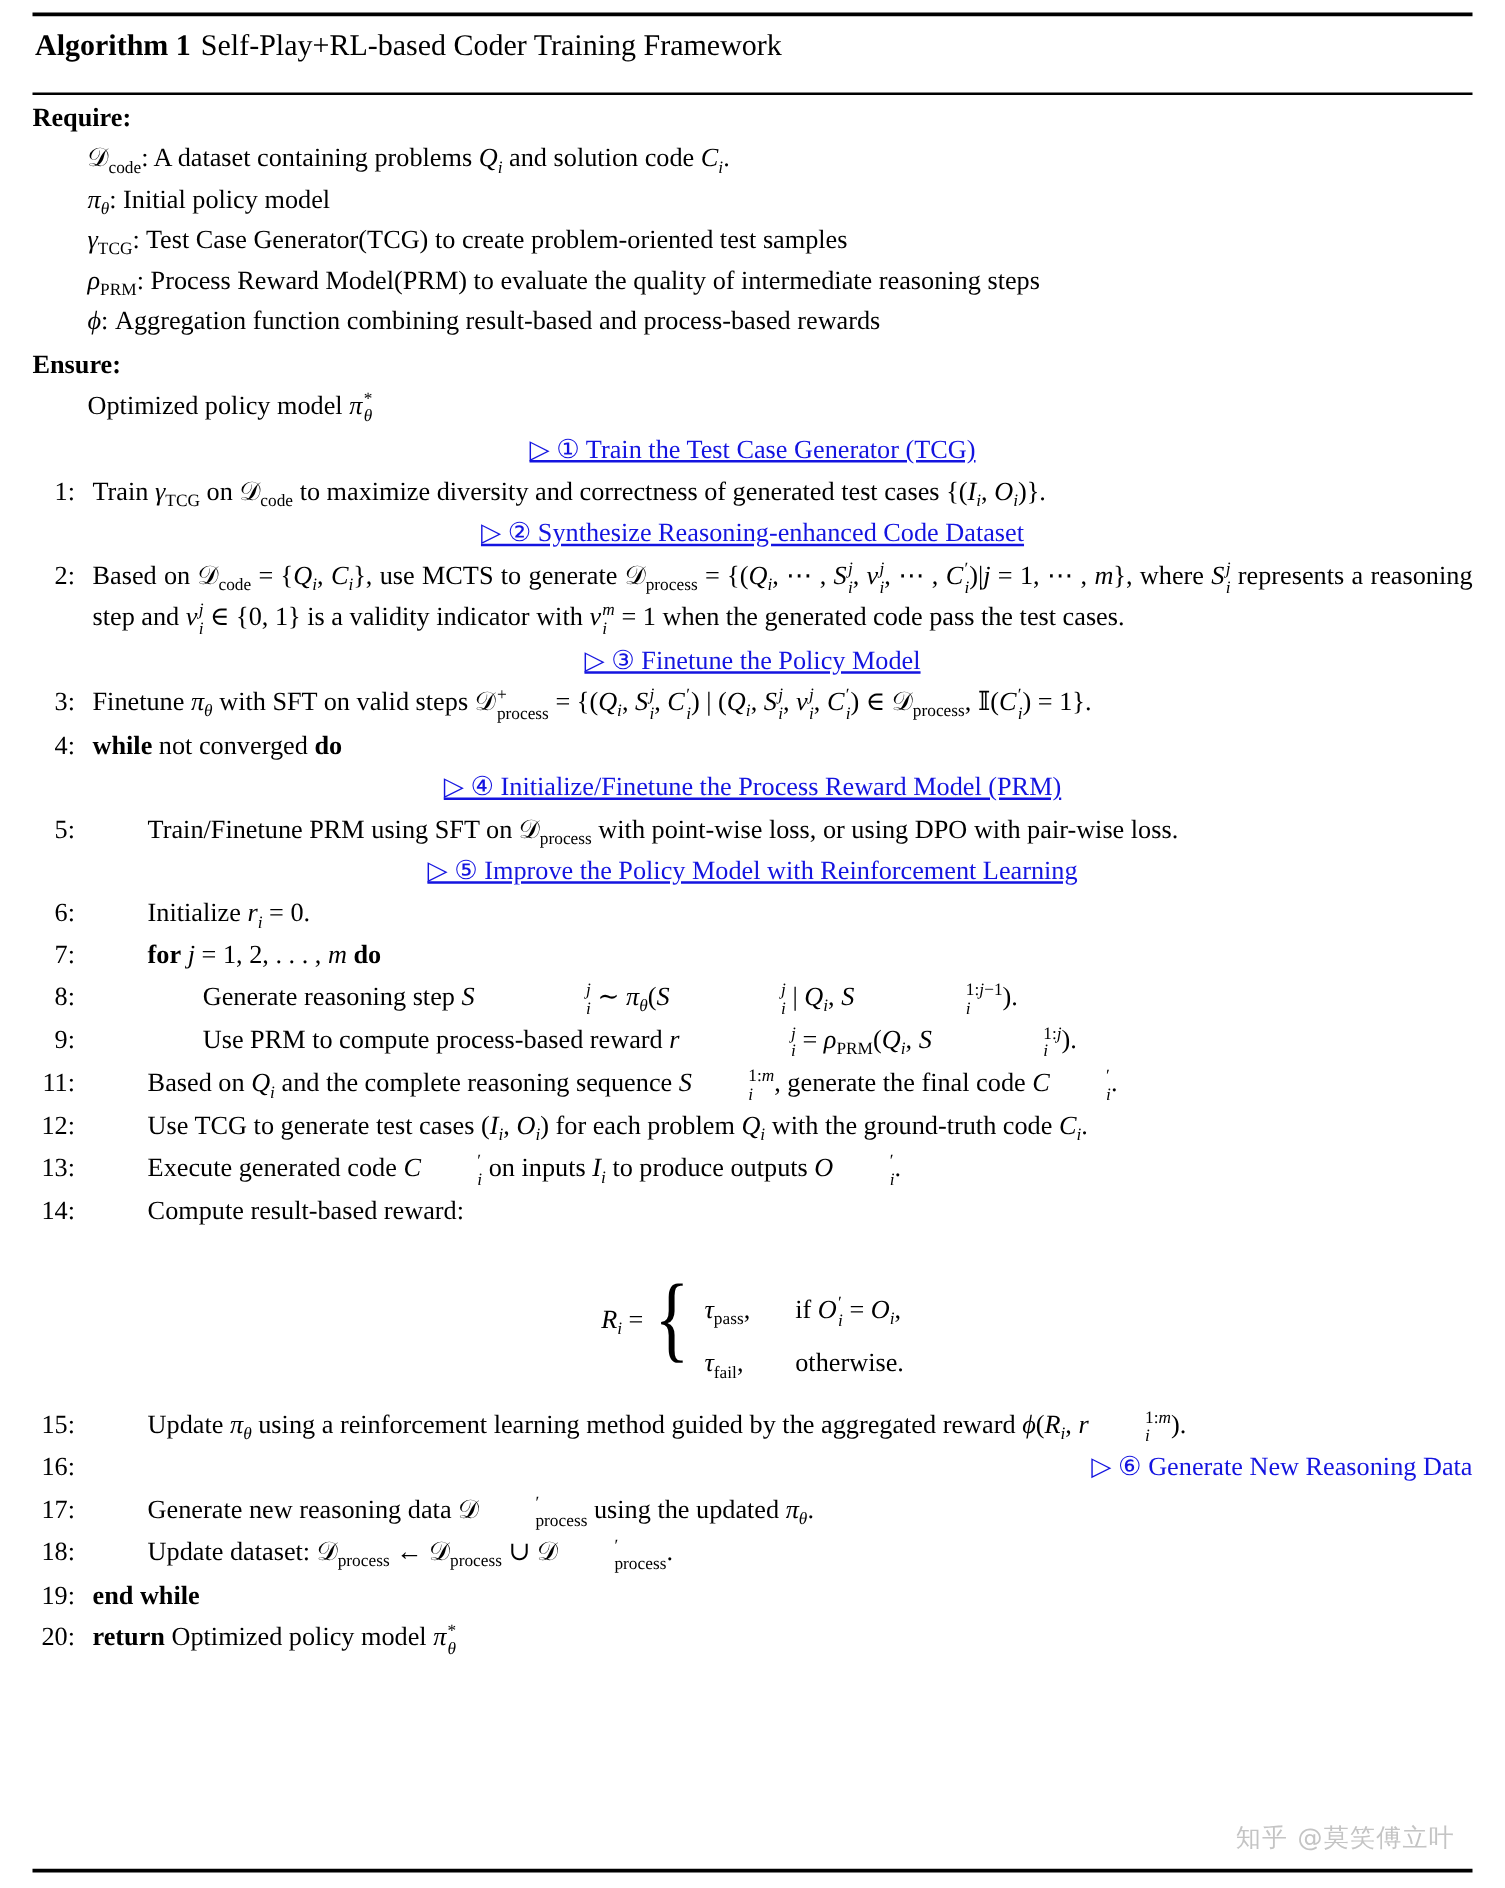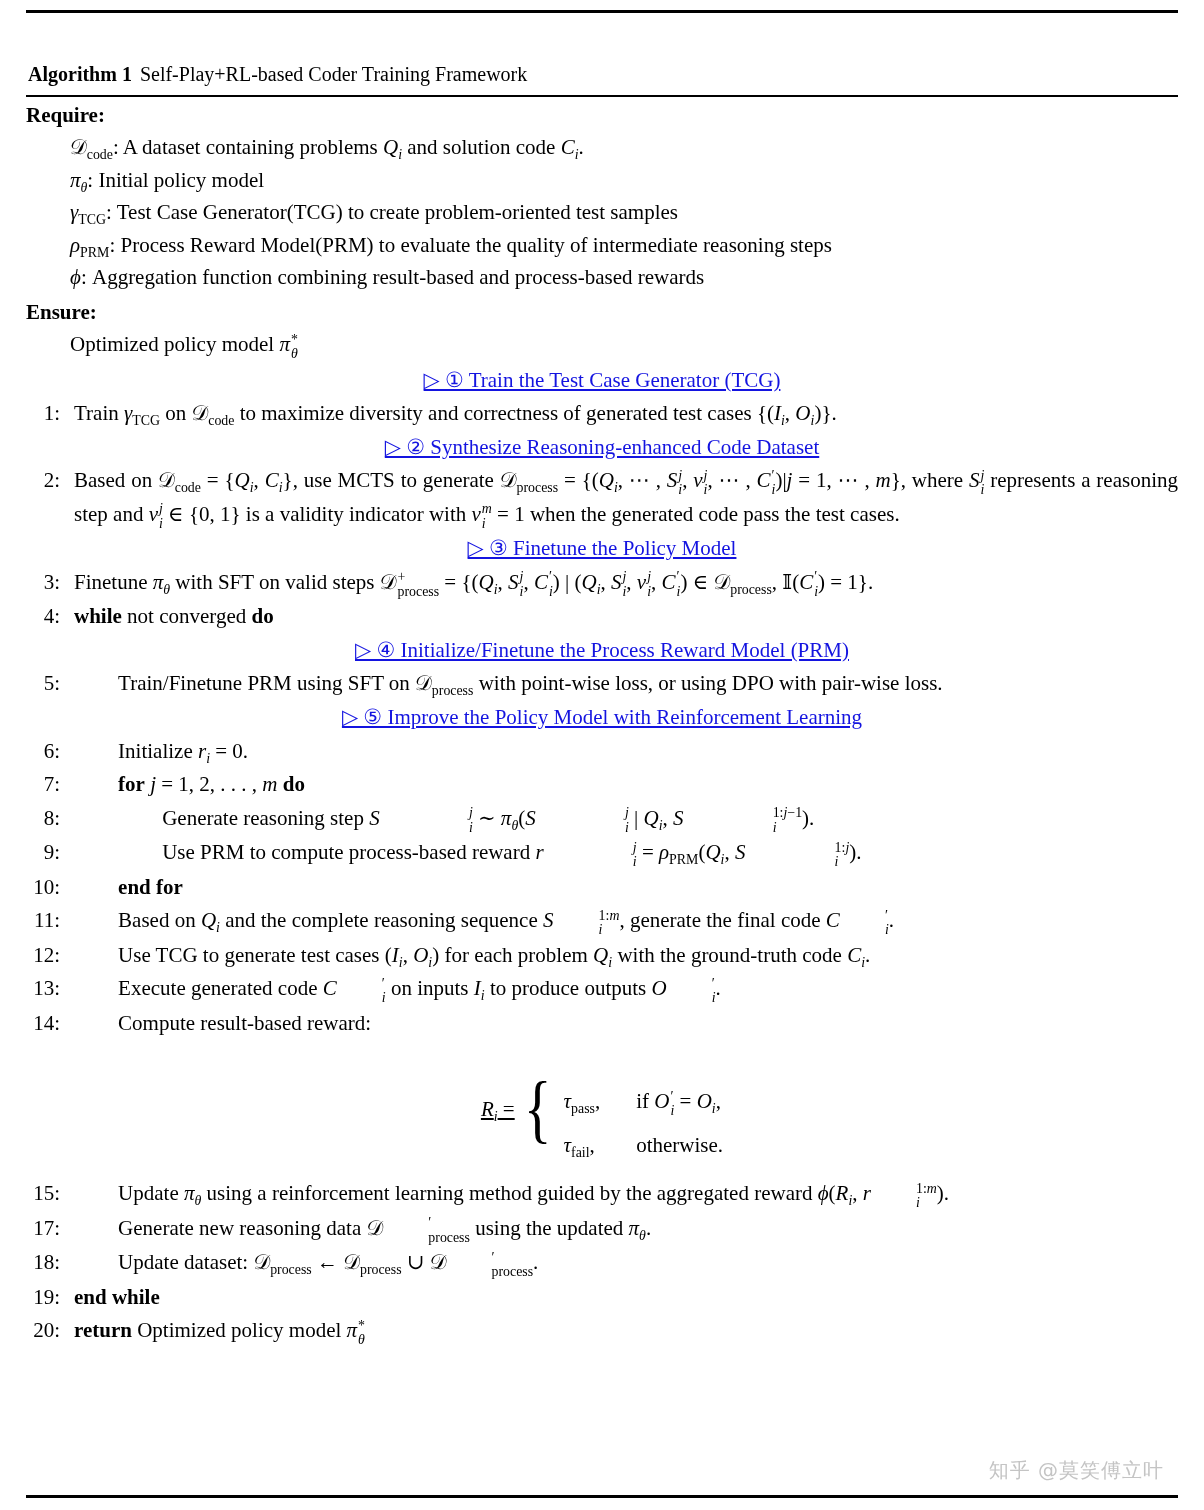--- a/index.html
+++ b/index.html
@@ -7,21 +7,21 @@
   body{
     width:1204px;height:1510px;box-sizing:border-box;position:relative;
     background:#ffffff;color:var(--ink);
     font-family:"Liberation Serif","DejaVu Serif",serif;
     font-size:21px;line-height:1.55;
     padding:10px 26px 0 26px;overflow:hidden;
   }
   .rule{background:#000;border:0;margin:0;}
   .rule.thick{height:3px;}
   .rule.thin{height:1.5px;}
-  .header{padding:6px 2px 5px 2px;font-size:20px;margin-top:40px;}
+  .header{padding:6px 2px 18px 2px;font-size:24px;}
   .header .algo-label{font-weight:bold;margin-right:8px;}
   .section-label{font-weight:bold;margin-top:2px;}
   .req-item{padding-left:44px;text-align:justify;}
   .algo-body{margin-top:2px;}
   .line{margin:1px 0;}
   .comment{text-align:center;color:var(--blue);text-decoration:underline;}
   .step{display:flex;align-items:flex-start;}
   .num{flex:0 0 48px;text-align:right;padding-right:14px;box-sizing:border-box;white-space:nowrap;}
   .content{flex:1;text-align:justify;min-height:1.55em;}
   .i0{text-indent:0;}
@@ -29,21 +29,21 @@
   .i2{text-indent:4.2em;}
   .inline-comment{float:right;color:var(--blue);}
   b{font-weight:bold;margin-top:45px;}
   sub,sup{font-size:0.66em;line-height:0;}
   
   .ss{display:inline-block;vertical-align:-0.5em;line-height:1.05;font-size:0.66em;text-align:left;margin-left:1px;}
   .ss>span{display:block;}
   .cal,.bb{font-style:normal;font-family:"DejaVu Serif","DejaVu Sans","Liberation Serif",serif;}
   
   .equation{display:flex;justify-content:center;align-items:center;margin:18px 0 16px 0;}
-  .eq-lhs{margin-right:9px;text-decoration:underline;}
+  .eq-lhs{margin-right:9px;}
   .brace{display:inline-block;font-size:58px;line-height:1;font-weight:400;transform:scaleY(1.32);transform-origin:center;margin-right:12px;}
   .cases{display:grid;grid-template-columns:auto auto;column-gap:36px;row-gap:10px;align-items:baseline;margin-top:28px;}
   .case-val,.case-cond{white-space:nowrap;}
   .watermark{
     position:absolute;right:40px;bottom:24px;
     color:var(--wm);font-size:20px;letter-spacing:1px;
     font-family:"DejaVu Sans","Liberation Sans",sans-serif;
   }
   .bottom-rule{position:absolute;left:26px;right:26px;bottom:12px;}
 </style>
@@ -108,24 +108,20 @@
     </div>
     <div class="line step">
       <span class="num">8:</span>
       <div class="content i2">Generate reasoning step <i>S</i><span class="ss"><span><i>j</i></span><span><i>i</i></span></span> ∼ <i>π</i><sub><i>θ</i></sub>(<i>S</i><span class="ss"><span><i>j</i></span><span><i>i</i></span></span> | <i>Q</i><sub><i>i</i></sub>, <i>S</i><span class="ss"><span>1:<i>j</i>−1</span><span><i>i</i></span></span>).</div>
     </div>
     <div class="line step">
       <span class="num">9:</span>
       <div class="content i2">Use PRM to compute process-based reward <i>r</i><span class="ss"><span><i>j</i></span><span><i>i</i></span></span> = <i>ρ</i><sub>PRM</sub>(<i>Q</i><sub><i>i</i></sub>, <i>S</i><span class="ss"><span>1:<i>j</i></span><span><i>i</i></span></span>).</div>
     </div>
     <div class="line step">
-      <span class="num">10:</span>
-      <div class="content i1"><b>end for</b></div>
-    </div>
-    <div class="line step">
       <span class="num">11:</span>
       <div class="content i1">Based on <i>Q</i><sub><i>i</i></sub> and the complete reasoning sequence <i>S</i><span class="ss"><span>1:<i>m</i></span><span><i>i</i></span></span>, generate the final code <i>C</i><span class="ss"><span>′</span><span><i>i</i></span></span>.</div>
     </div>
     <div class="line step">
       <span class="num">12:</span>
       <div class="content i1">Use TCG to generate test cases (<i>I</i><sub><i>i</i></sub>, <i>O</i><sub><i>i</i></sub>) for each problem <i>Q</i><sub><i>i</i></sub> with the ground-truth code <i>C</i><sub><i>i</i></sub>.</div>
     </div>
     <div class="line step">
       <span class="num">13:</span>
       <div class="content i1">Execute generated code <i>C</i><span class="ss"><span>′</span><span><i>i</i></span></span> on inputs <i>I</i><sub><i>i</i></sub> to produce outputs <i>O</i><span class="ss"><span>′</span><span><i>i</i></span></span>.</div>
@@ -142,20 +138,26 @@
         <span class="case-cond">if <i>O</i><span class="ss"><span>′</span><span><i>i</i></span></span> = <i>O</i><sub><i>i</i></sub>,</span>
         <span class="case-val"><i>τ</i><sub>fail</sub>,</span>
         <span class="case-cond">otherwise.</span>
       </div>
     </div>
     <div class="line step">
       <span class="num">15:</span>
       <div class="content i1">Update <i>π</i><sub><i>θ</i></sub> using a reinforcement learning method guided by the aggregated reward <i>ϕ</i>(<i>R</i><sub><i>i</i></sub>, <i>r</i><span class="ss"><span>1:<i>m</i></span><span><i>i</i></span></span>).</div>
     </div>
     <div class="line step">
+      <span class="num">16:</span>
+      <div class="content i1">
+        <span class="inline-comment">▷ ⑥ Generate New Reasoning Data</span>
+      </div>
+    </div>
+    <div class="line step">
       <span class="num">17:</span>
       <div class="content i1">Generate new reasoning data <span class="cal">𝒟</span><span class="ss"><span>′</span><span>process</span></span> using the updated <i>π</i><sub><i>θ</i></sub>.</div>
     </div>
     <div class="line step">
       <span class="num">18:</span>
       <div class="content i1">Update dataset: <span class="cal">𝒟</span><sub>process</sub> ← <span class="cal">𝒟</span><sub>process</sub> ∪ <span class="cal">𝒟</span><span class="ss"><span>′</span><span>process</span></span>.</div>
     </div>
     <div class="line step">
       <span class="num">19:</span>
       <div class="content i0"><b>end while</b></div>

